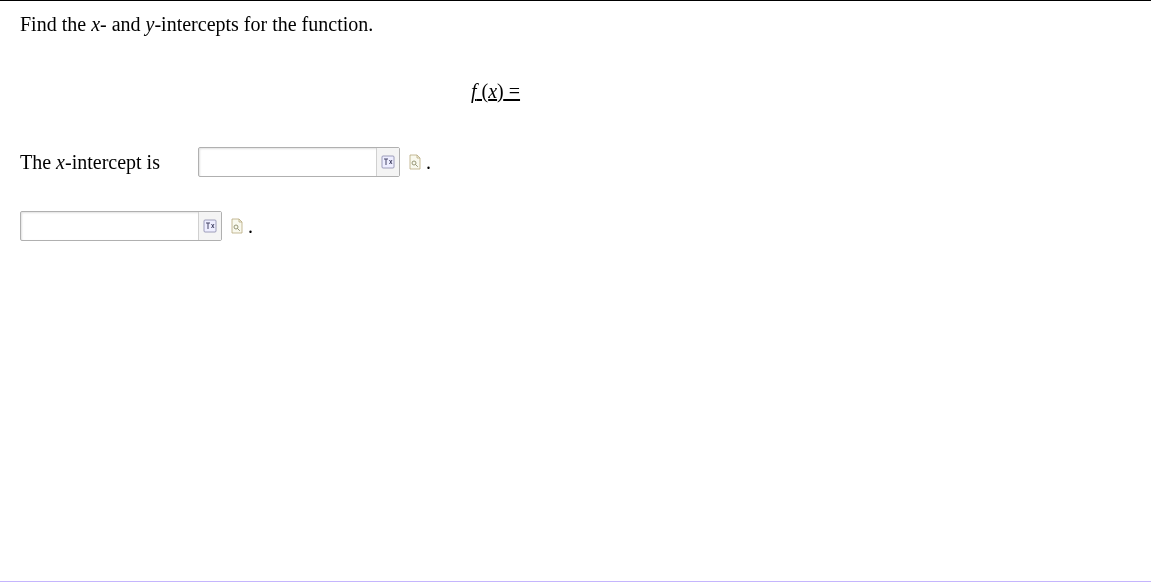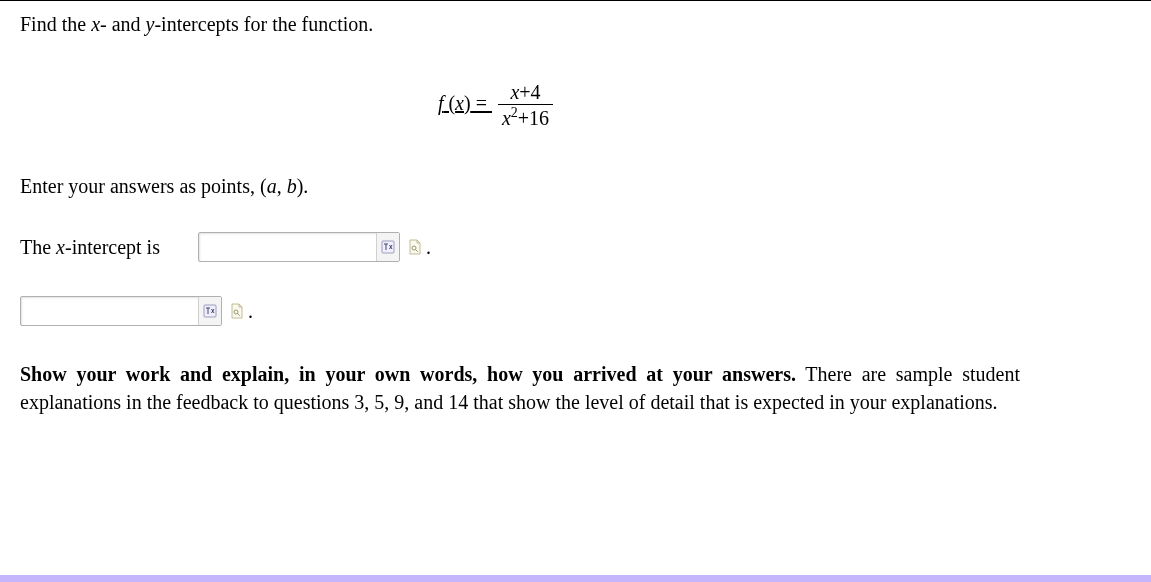--- a/index.html
+++ b/index.html
@@ -9,21 +9,21 @@
     font-size: 20px;
     color: #000;
     background: #fff;
   }
   .page {
     width: 1151px;
     height: 582px;
     box-sizing: border-box;
     padding: 8px 20px 0 20px;
     border-top: 1px solid #000;
-    border-bottom: 7px solid #c4b5fd;
+    border-bottom: 1px solid #c4b5fd;
     position: relative;
   }
   .prompt-line {
     margin: 4px 0 0 0;
   }
   .mi { font-style: italic; font-family: "Times New Roman", serif; }
   .equation-block {
     text-align: center;
     margin: 44px 0 44px 0;
     padding-right: 160px;
@@ -99,33 +99,22 @@
 
 <div class="page">
 
   <p class="prompt-line">
     <span>Find the </span><span class="mi">x</span><span>- and </span><span class="mi">y</span><span>-intercepts for the function.</span>
   </p>
 
   <div class="equation-block">
     <span class="mi">f</span>
     (<span class="mi">x</span>)<span> = </span>
-    <span class="frac">
-      <span class="num">
-        <span class="mi">x</span><span>+4</span>
-      </span>
-      <span class="den">
-        <span class="mi">x</span><span class="sup">2</span><span>+16</span>
-      </span>
-    </span>
   </div>
 
-  <p class="instr">
-    <span>Enter your answers as points, </span>(<span class="mi">a</span><span>, </span><span class="mi">b</span>)<span>.</span>
-  </p>
 
   <div class="answer-row">
     <span class="answer-label">
       <span>The </span><span class="mi">x</span><span>-intercept is</span>
     </span>
     <span class="answer-input-wrap">
       <input class="answer-input" type="text" style="">
       <span class="answer-eq-btn">
         <svg class="eq-icon" width="14" height="14" viewBox="0 0 14 14">
           <rect x="1" y="1" width="12" height="12" rx="1" fill="#eef" stroke="#88a" stroke-width="0.8"></rect>
@@ -162,17 +151,14 @@
           <path d="M2 1 H9 L12 4 V15 H2 Z" fill="#f9f9ee" stroke="#b7a97e" stroke-width="0.8"></path>
           <path d="M9 1 V4 H12" fill="none" stroke="#b7a97e" stroke-width="0.8"></path>
           <circle cx="6" cy="9" r="2" fill="none" stroke="#8c8c6b" stroke-width="0.9"></circle>
           <line x1="7.4" y1="10.4" x2="9.8" y2="12.8" stroke="#8c8c6b" stroke-width="0.9"></line>
         </svg>
       </span>
       <span class="period">.</span>
     </span>
   </div>
 
-  <p class="explain">
-    <b>Show your work and explain, in your own words, how you arrived at your answers.</b><span> There are sample student explanations in the feedback to questions 3, 5, 9, and 14 that show the level of detail that is expected in your explanations.</span>
-  </p>
 
 </div>
 
 </body></html>

